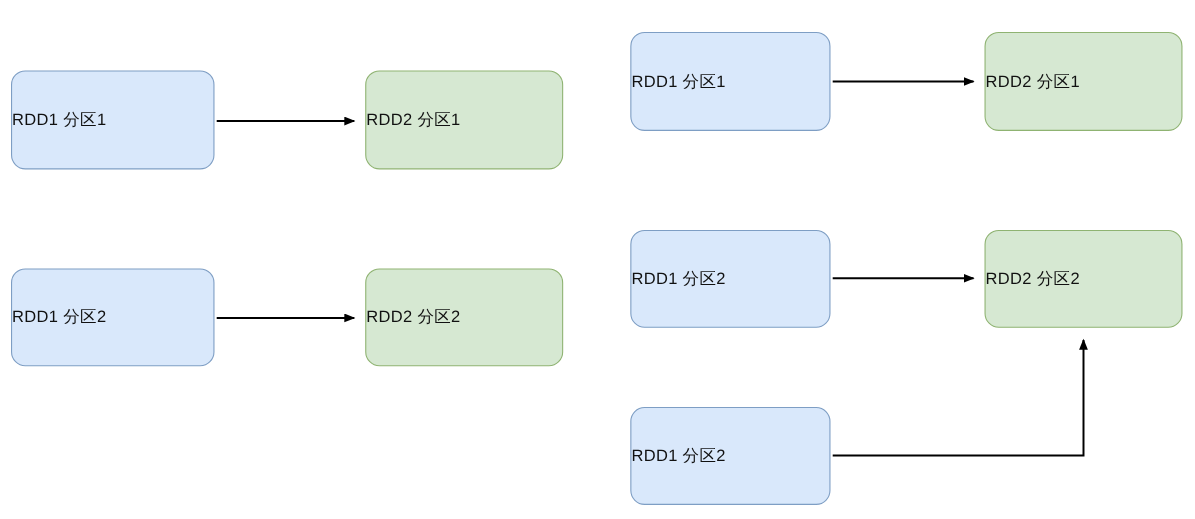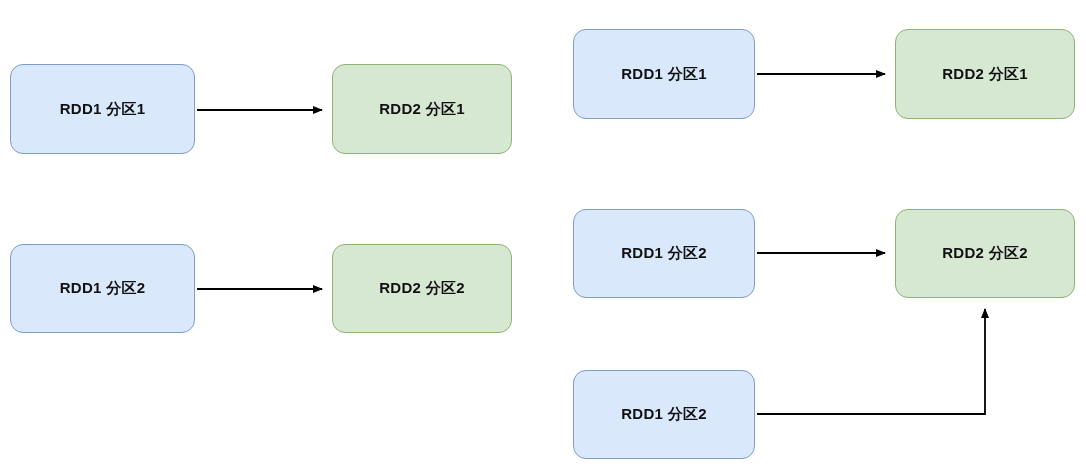--- a/index.html
+++ b/index.html
@@ -20,28 +20,26 @@
     left: 0;
     top: 0;
     width: 1086px;
     height: 472px;
     pointer-events: none;
   }
   .node {
     position: absolute;
     display: flex;
     align-items: center;
-    justify-content: center;
     border-radius: 13px;
     font-size: 15px;
     color: #111111;
     letter-spacing: 0.3px;
     box-sizing: border-box;
     text-align: center;
-    font-weight: bold;
   }
   .node.blue {
     background: var(--blue-fill, #d9e8fb);
     border: 1.5px solid var(--blue-border, #7e9ec4);
   }
   .node.green {
     background: var(--green-fill, #d6e8d2);
     border: 1.5px solid var(--green-border, #8fb372);
   }
   

